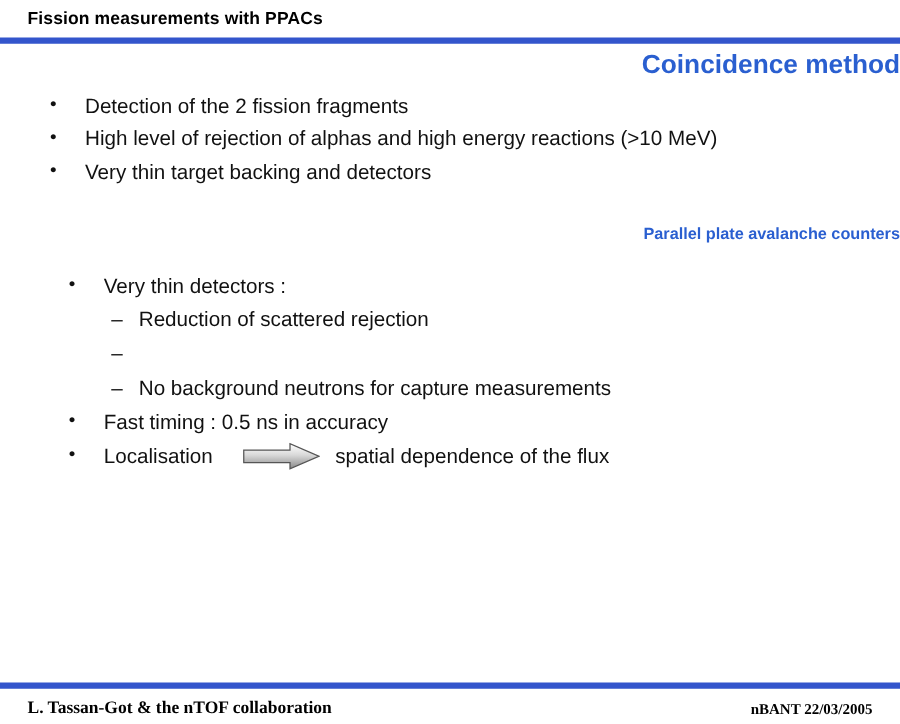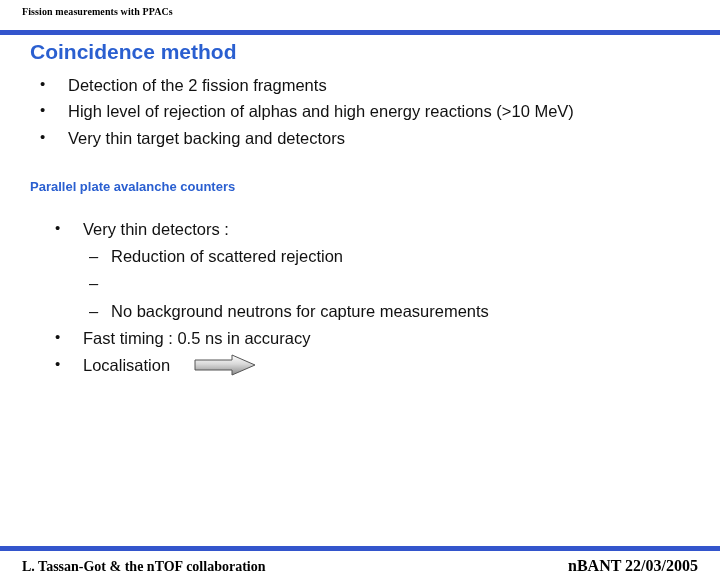--- a/index.html
+++ b/index.html
@@ -18,23 +18,23 @@
     position: relative;
     width: 720px;
     height: 579px;
     box-sizing: border-box;
   }
   
   .header-title {
     position: absolute;
     left: 22px;
     top: 6px;
-    font-family: Liberation Serif, serif;
-    font-weight: bold;
-    font-size: 10px;
+    font-family: Liberation Sans, sans-serif;
+    font-weight: bold;
+    font-size: 14px;
     color: #000000;
     letter-spacing: 0.1px;
   }
   .header-rule {
     position: absolute;
     left: 0px;
     top: 30px;
     width: 720px;
     height: 5px;
     background: #3355cc;
@@ -44,20 +44,21 @@
     position: absolute;
     left: 0;
     top: 40px;
     width: 720px;
   }
   .heading {
     color: #2a5fd0;
     font-weight: bold;
     font-size: 21px;
     margin-left: 30px;
+    text-align: right;
   }
   .heading.h2 {
     font-size: 13px;
   }
   .bullet-list {
     list-style: none;
     margin: 0;
     padding: 0;
   }
   .bullet-row {
@@ -146,21 +147,21 @@
     font-weight: bold;
     font-size: 14px;
     color: #000000;
   }
   .footer-right {
     position: absolute;
     right: 22px;
     bottom: 4px;
     font-family: "Liberation Serif", serif;
     font-weight: bold;
-    font-size: 16px;
+    font-size: 12px;
     color: #000000;
   }
   .spacer-lg { height: 26px; }
   .spacer-md { height: 18px; }
 </style>
 </head>
 <body>
 
 <div class="slide">
 
@@ -227,20 +228,21 @@
               <defs>
                 <linearGradient id="agrad" x1="0" y1="0" x2="0" y2="1">
                   <stop offset="0%" stop-color="#ffffff"></stop>
                   <stop offset="45%" stop-color="#d9d9d9"></stop>
                   <stop offset="100%" stop-color="#8a8a8a"></stop>
                 </linearGradient>
               </defs>
               <polygon points="1,6 38,6 38,1 61,11 38,21 38,16 1,16" fill="url(#agrad)" stroke="#555555" stroke-width="1"></polygon>
             </svg>
           </span>
+          <span>spatial dependence of the flux</span>
         </span>
       </li>
     </ul>
 
   </div>
 
   <div class="footer-rule"></div>
   <div class="footer-left">L. Tassan-Got &amp; the nTOF collaboration</div>
   <div class="footer-right">nBANT 22/03/2005</div>
 

